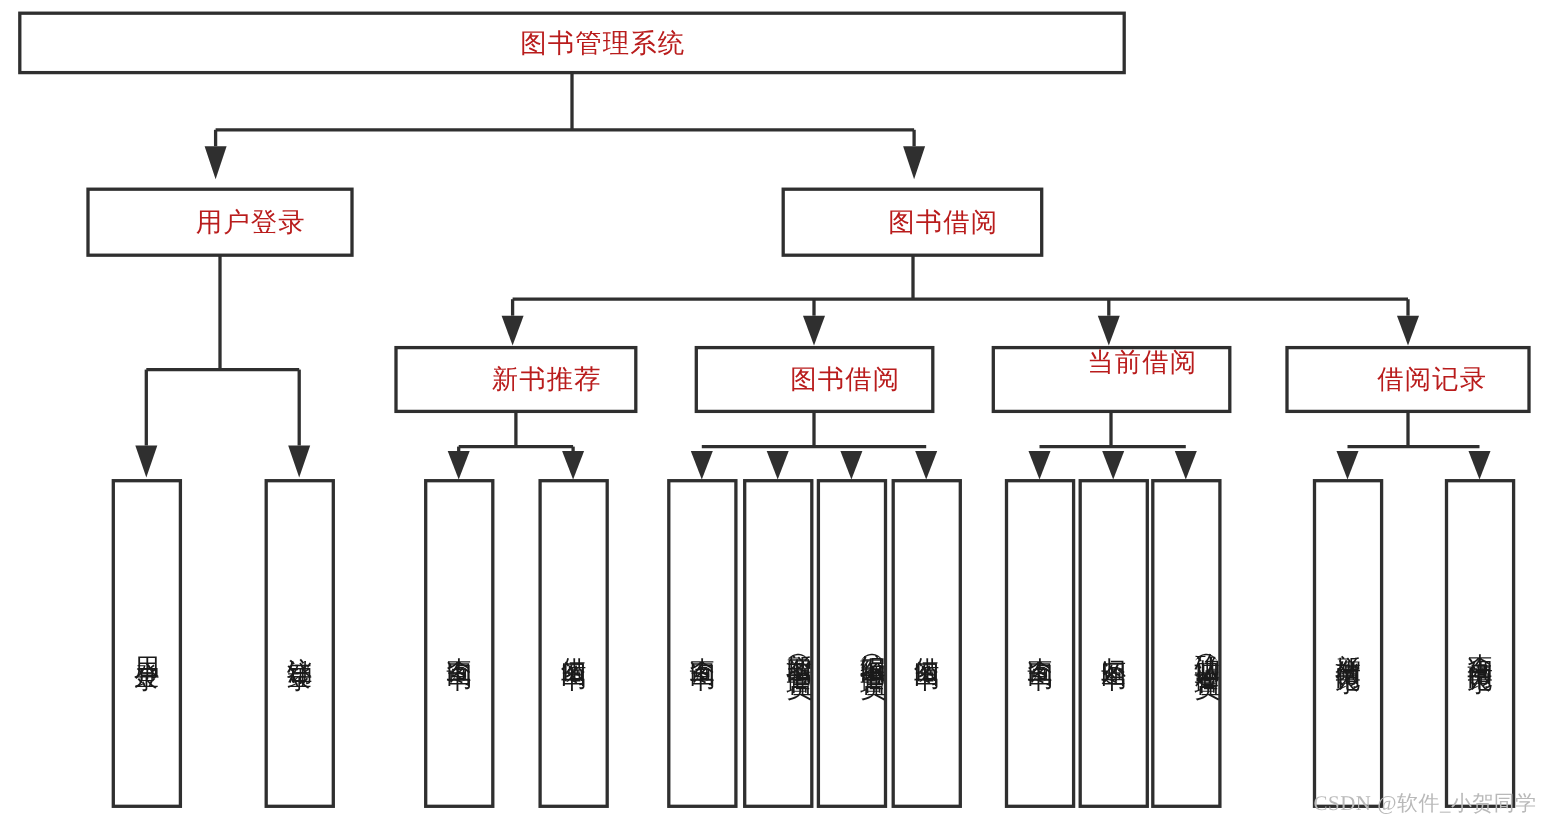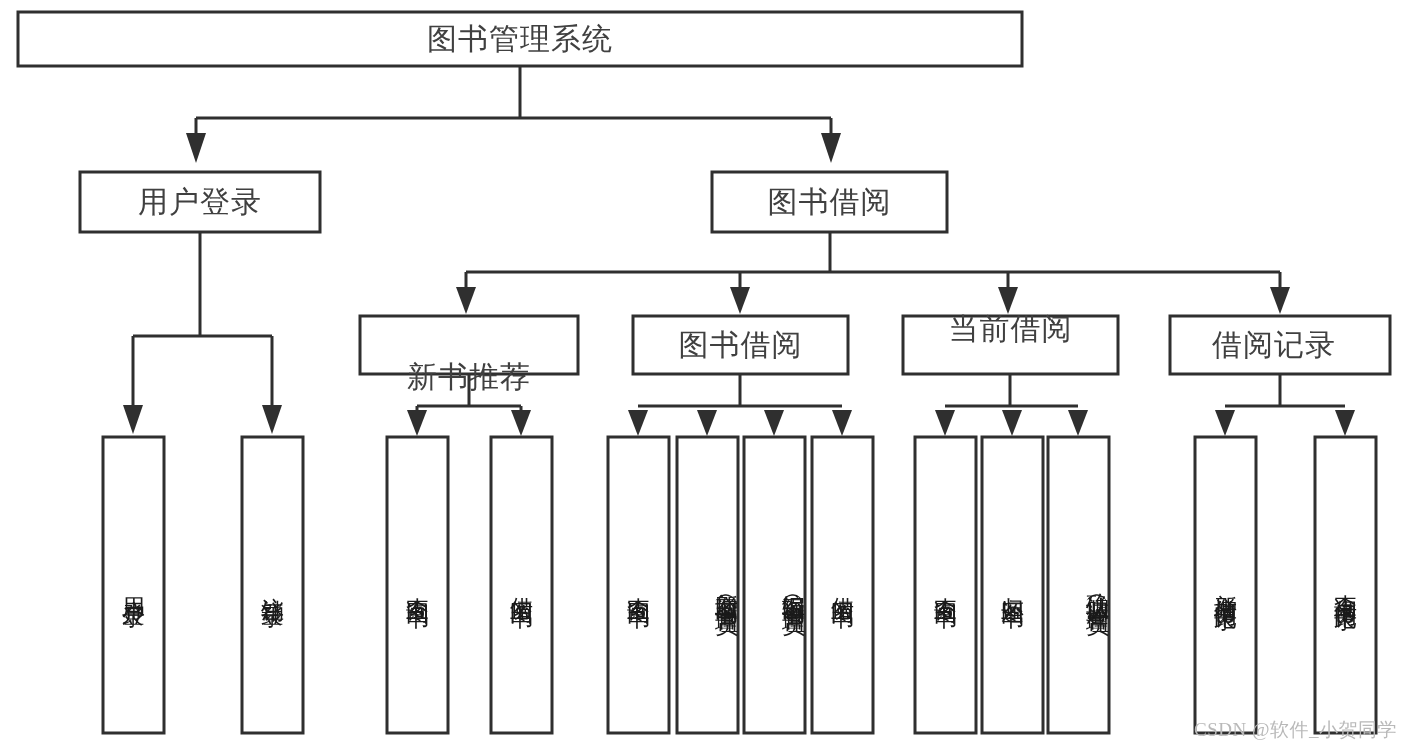--- a/index.html
+++ b/index.html
@@ -53,25 +53,26 @@
     white-space: nowrap;
     pointer-events: none;
     text-align: center;
   }
   .htext-wrap {
     position: absolute;
     display: flex;
     align-items: center;
     justify-content: center;
     font-family: "Liberation Sans", "DejaVu Sans", sans-serif;
-    font-size: 30px;
-    color: #404040;
+    font-size: 24px;
+    color: #b91c1c;
     letter-spacing: 1px;
     white-space: nowrap;
     pointer-events: none;
+    padding-left: 28px;
   }
   #watermark {
     position: absolute;
     right: 8px;
     bottom: 4px;
     font-family: Liberation Serif, serif;
     font-size: 19px;
     color: #b9b9b9;
     letter-spacing: 0.5px;
     white-space: nowrap;
@@ -166,21 +167,21 @@
     <rect class="node-box" x="1195" y="437" width="61" height="296"></rect>
     <rect class="node-box" x="1315" y="437" width="61" height="296"></rect>
 
   </svg>
 
   <div class="htext-wrap" style="left:18px; top:12px; width:1004px; height:54px;">图书管理系统</div>
 
   <div class="htext-wrap" style="left:80px; top:172px; width:240px; height:60px;">用户登录</div>
   <div class="htext-wrap" style="left:712px; top:172px; width:235px; height:60px;">图书借阅</div>
 
-  <div class="htext-wrap" style="left:360px; top:316px; width:218px; height:58px;margin-top:32px;">新书推荐</div>
+  <div class="htext-wrap" style="left:360px; top:316px; width:218px; height:58px;">新书推荐</div>
   <div class="htext-wrap" style="left:633px; top:316px; width:215px; height:58px;border-radius:13px;">图书借阅</div>
   <div class="htext-wrap" style="left:903px; top:308px; width:215px; height:42px;">当前借阅</div>
   <div class="htext-wrap" style="left:1170px; top:316px; width:208px; height:58px;text-align:right;">借阅记录</div>
 
   <div class="vtext-wrap" style="left:103px; top:437px; width:61px; height:296px; display:flex; align-items:center; justify-content:center;">用户登录</div>
   <div class="vtext-wrap" style="left:242px; top:437px; width:61px; height:296px; display:flex; align-items:center; justify-content:center;">注销登录</div>
 
   <div class="vtext-wrap" style="left:387px; top:437px; width:61px; height:296px; display:flex; align-items:center; justify-content:center;">查询图书</div>
   <div class="vtext-wrap" style="left:491px; top:437px; width:61px; height:296px; display:flex; align-items:center; justify-content:center;">借阅图书</div>
 

